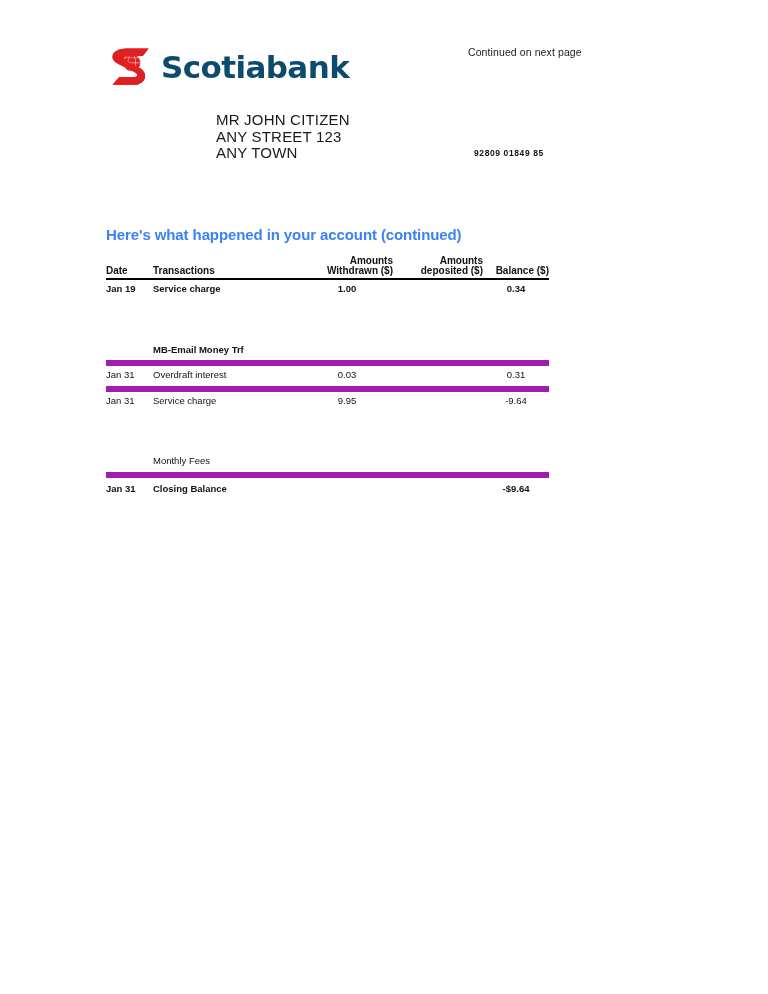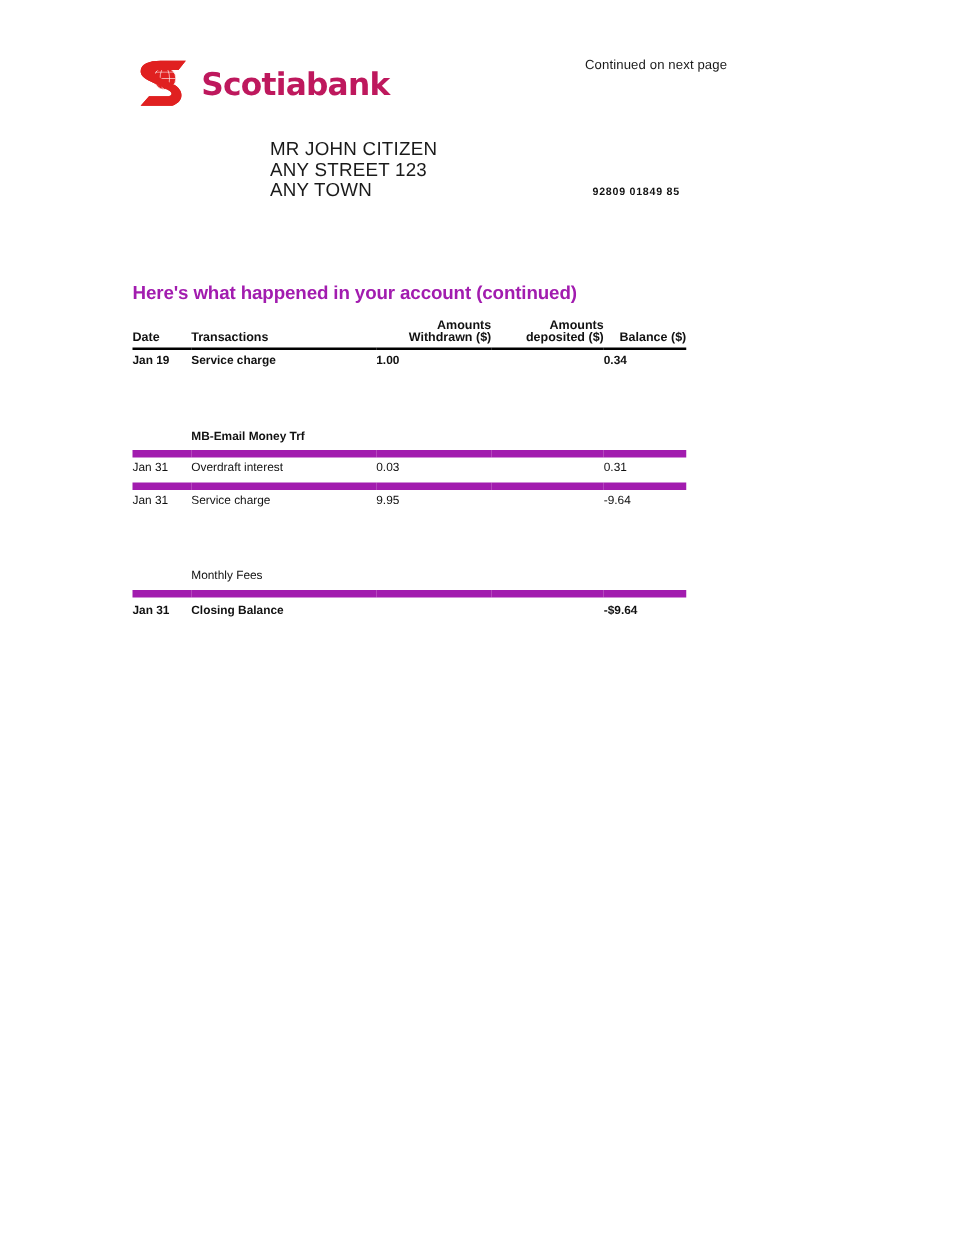--- a/index.html
+++ b/index.html
@@ -32,24 +32,24 @@
     gap: 9px;
   }
   .logo-mark {
     width: 42px;
     height: 42px;
     flex: 0 0 42px;
     display: block;
   }
   .logo-word {
     font-family: "DejaVu Sans", sans-serif;
-    font-size: 25px;
+    font-size: 31px;
     font-weight: bold;
     letter-spacing: -0.6px;
-    color: #be185d;
+    color: #0c4a6e;
     line-height: 1;
     white-space: nowrap;
   }
 
   .continued-note {
     position: absolute;
     left: 426px;
     top: 46px;
     font-size: 10.5px;
     color: #1a1a1a;
@@ -81,21 +81,21 @@
     white-space: nowrap;
   }
 
   
   .section-heading {
     position: absolute;
     left: 106px;
     top: 226px;
     font-size: 15px;
     font-weight: bold;
-    color: #a21caf;
+    color: #3b82f6;
     letter-spacing: -0.1px;
     white-space: nowrap;
   }
 
   
   .txn-table {
     position: absolute;
     left: 106px;
     top: 256px;
     width: 443px;
@@ -125,21 +125,21 @@
 
   tbody td {
     font-size: 9.5px;
     color: #111111;
     padding: 3px 0 4px 0;
     vertical-align: top;
     line-height: 12.5px;
   }
   td.date { text-align: left; white-space: nowrap; }
   td.desc { text-align: left; }
-  td.num  { text-align: left; white-space: nowrap; }
+  td.num  { text-align: center; white-space: nowrap; }
 
   tbody tr.sep td {
     border-bottom: 6px solid #a21caf;
   }
   tbody tr.bold td {
     font-weight: bold;
   }
   tbody tr.closing td {
     font-weight: bold;
     padding-top: 5px;

